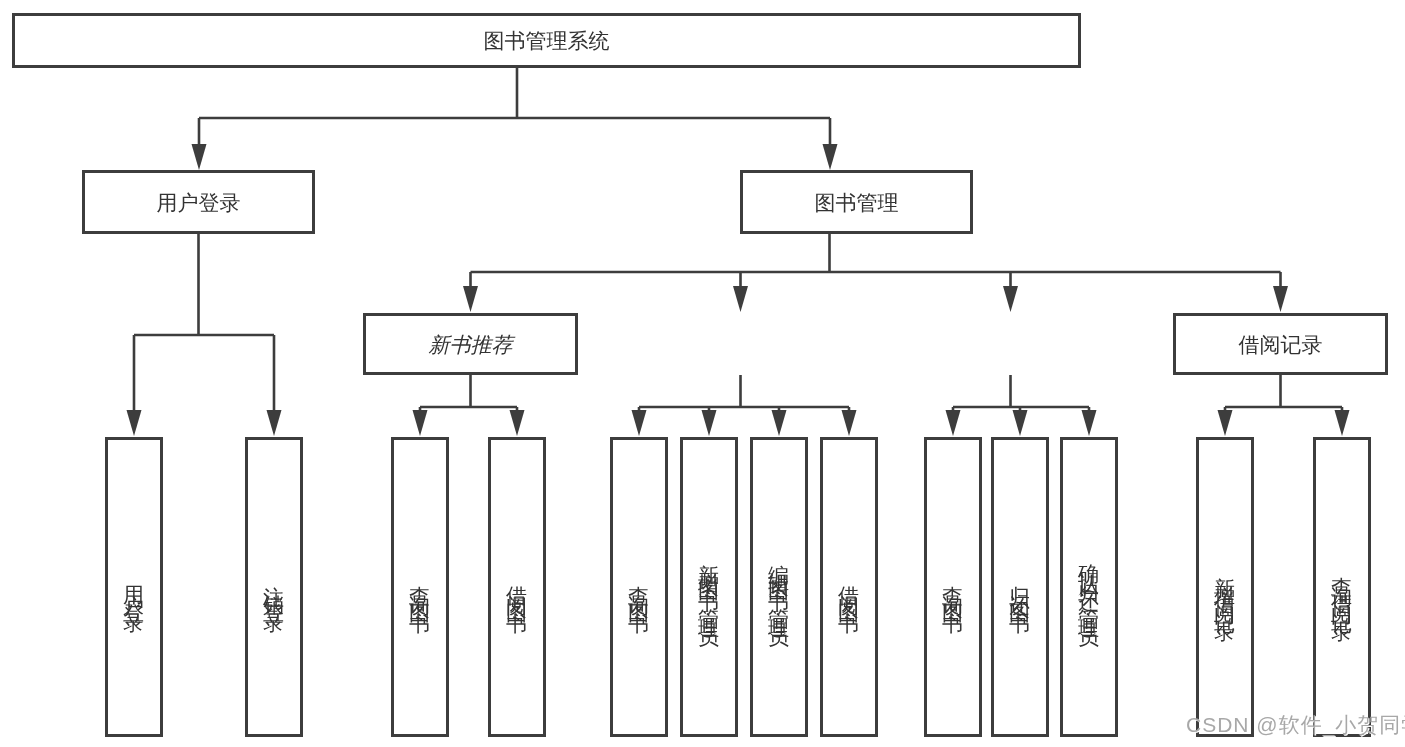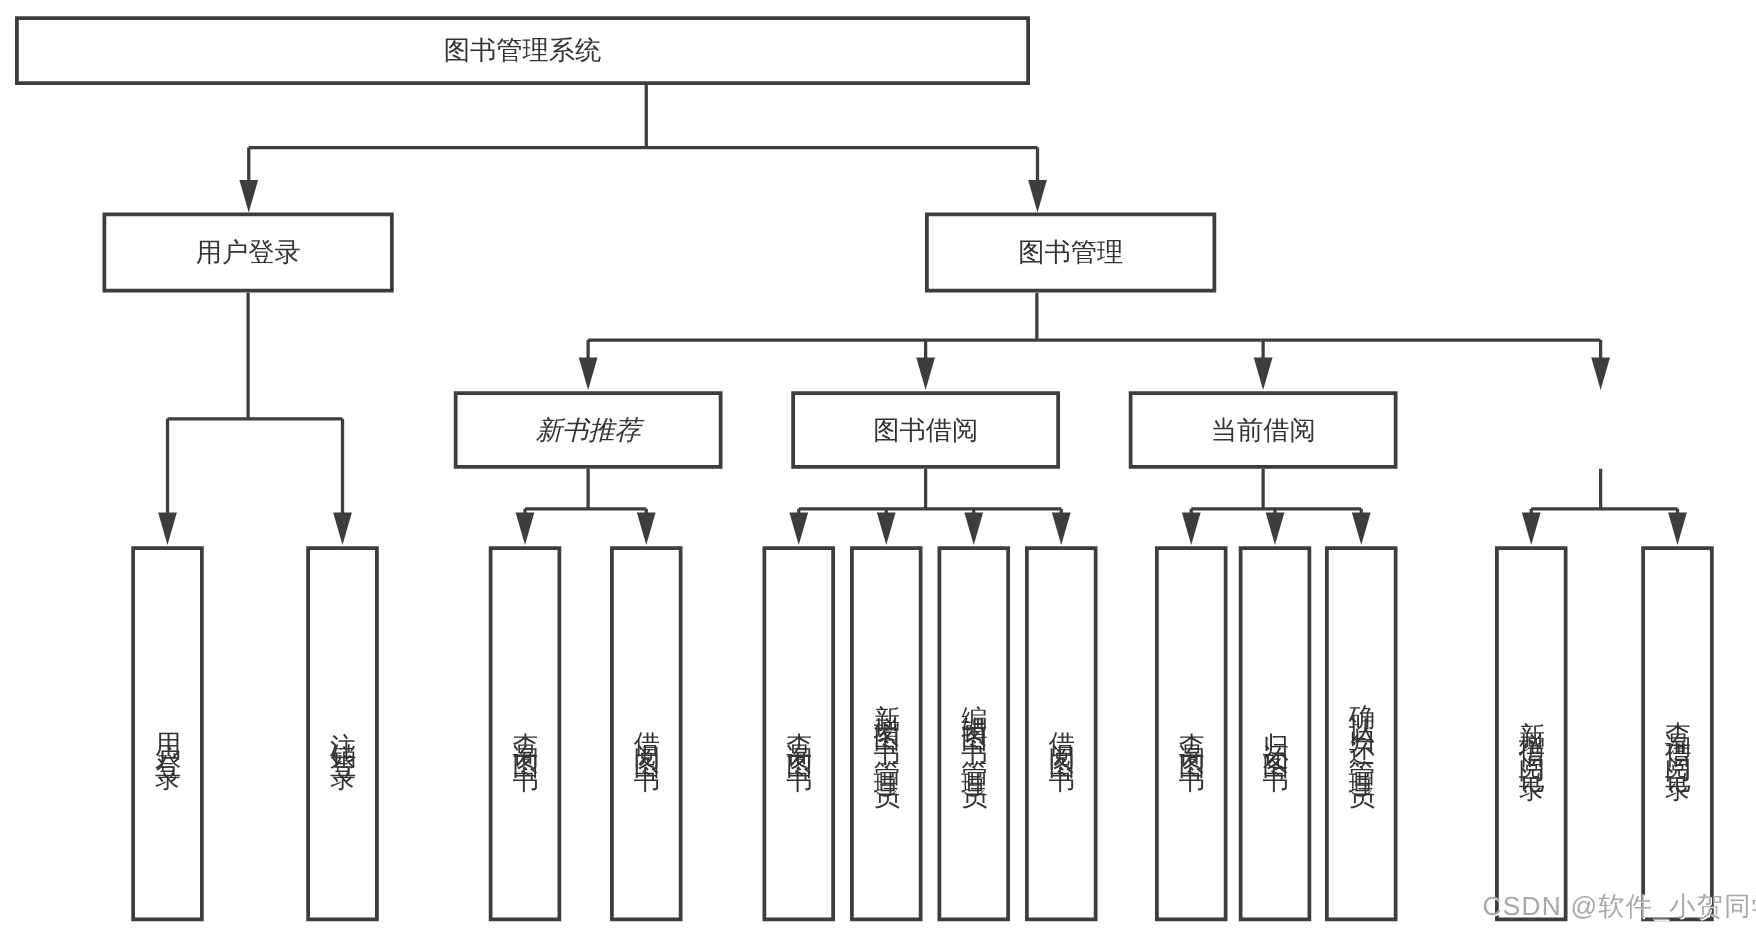--- a/index.html
+++ b/index.html
@@ -32,21 +32,21 @@
   .h { font-size: 21px; }
   .v {
     writing-mode: vertical-rl;
     text-orientation: mixed;
     font-size: 21px;
     letter-spacing: 9px;
     width: 58px;
     top: 437px;
     height: 300px;
   }
-  .root-box   { left: 12px;  top: 13px;  width: 812px; height: 55px; }
+  .root-box   { left: 12px;  top: 13px;  width: 1069px; height: 55px; }
   .lvl2       { top: 170px; width: 233px; height: 64px; }
   .lvl3       { top: 313px; width: 215px; height: 62px; }
   .watermark {
     position: absolute;
     left: 1186px;
     top: 711px;
     font-size: 21px;
     color: #a8a8a8;
     letter-spacing: 1px;
     white-space: nowrap;
@@ -89,22 +89,21 @@
       <polygon points="1217.5,410 1232.5,410 1225,436" fill="#3d3d3d"></polygon>
       <polygon points="1334.5,410 1349.5,410 1342,436" fill="#3d3d3d"></polygon>
     </svg>
 
   <div class="node h root-box">图书管理系统</div>
 
   <div class="node h lvl2" style="left:82px;">用户登录</div>
   <div class="node h lvl2" style="left:712px;margin-left:28px;">图书管理</div>
 
   <div class="node h lvl3" style="left:363px;font-style:italic;">新书推荐</div>
-  <div class="node h lvl3" style="left:633px;">图书借阅</div>
-  <div class="node h lvl3" style="left:903px;">当前借阅</div>
+  <div class="node h lvl3" style="left:1173px;">借阅记录</div>
 
   <div class="node v" style="left:105px;">用户登录</div>
   <div class="node v" style="left:245px;">注销登录</div>
 
   <div class="node v" style="left:391px;">查询图书</div>
   <div class="node v" style="left:488px;">借阅图书</div>
 
   <div class="node v" style="left:610px;">查询图书</div>
   <div class="node v" style="left:680px;">新增图书（管理员）</div>
   <div class="node v" style="left:750px;">编辑图书（管理员）</div>

